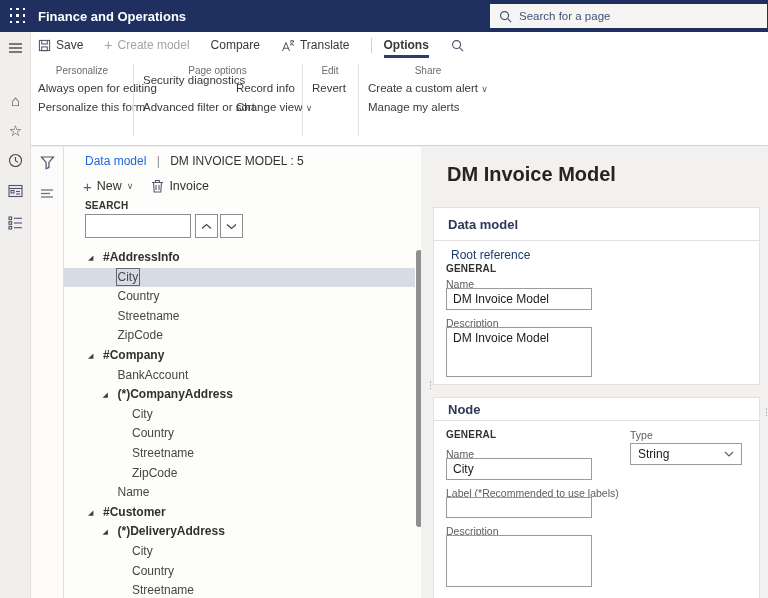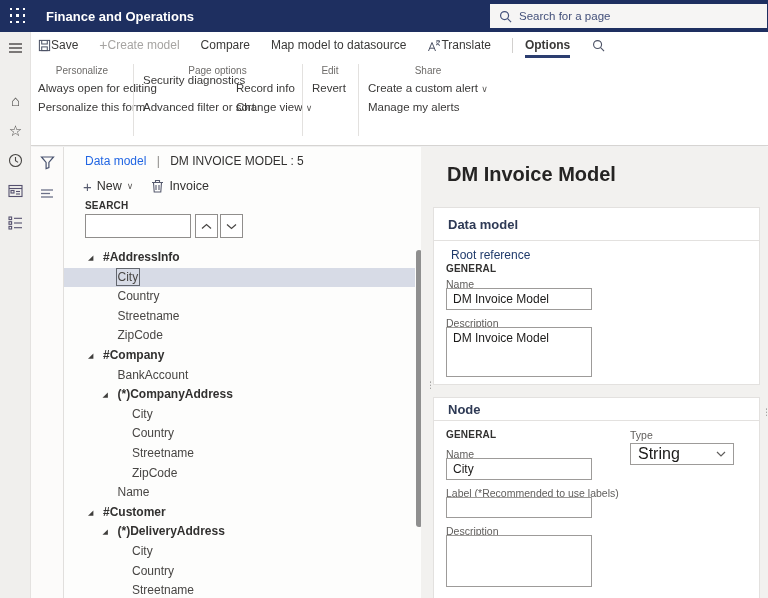--- a/index.html
+++ b/index.html
@@ -5,32 +5,32 @@
   * { margin:0; padding:0; box-sizing:border-box; }
   html,body { width:768px; height:598px; overflow:hidden; background:#fff;
               font-family:"Liberation Sans", sans-serif; }
   #screen { position:relative; width:768px; height:598px; overflow:hidden; background:#fff; }
 
   
   #topbar { position:absolute; left:0; top:0; width:768px; height:32px; background:#1e2f60; }
   .waffle { position:absolute; left:10px; top:8px; width:16px; height:16px;
             display:grid; grid-template-columns:repeat(3,1fr); grid-template-rows:repeat(3,1fr); gap:3px; }
   .waffle i { background:#fff; width:2.4px; height:2.4px; display:block; }
-  .app-title { position:absolute; left:38px; top:9px; color:#fff; font-size:13px; font-weight:bold;margin-left:8px; }
+  .app-title { position:absolute; left:38px; top:9px; color:#fff; font-size:13px; font-weight:bold; }
   .nav-search { position:absolute; left:490px; top:4px; width:277px; height:24px; background:#f6f5f4;
                 display:flex; align-items:center; padding-left:9px; }
   .nav-search svg { flex:0 0 auto; }
   .nav-search input { border:none; outline:none; background:transparent; font-size:11.5px;
                       color:#43507a; margin-left:7px; width:220px; font-family:inherit; }
   .nav-search input::placeholder { color:#43507a; opacity:1; }
 
   
   #actionbar { position:absolute; left:31px; top:32px; width:737px; height:26px; background:#fff;
                display:flex; align-items:center; padding-left:7px; font-size:12px; color:#3a3938; }
-  .ab-item { display:flex; align-items:center; margin-right:21px; height:26px; cursor:default; white-space:nowrap; }
+  .ab-item { display:flex; align-items:center; gap:5px; margin-right:21px; height:26px; cursor:default; white-space:nowrap; }
   .ab-item.disabled { color:#a6a4a2; }
   .ab-item .plus { font-size:14px; line-height:12px; }
   .ab-sep { width:1px; height:15px; background:#d2d0ce; margin-right:12px; }
   .ab-item.active { font-weight:bold; border-bottom:3px solid #2c3e70; padding-top:3px; margin-right:14px; }
   .icon-line { color:#4c5265; }
 
   
   #ribbon { position:absolute; left:31px; top:58px; width:737px; height:88px; background:#fff;
             border-bottom:1px solid #d6d4d2; box-shadow:0 2px 3px rgba(0,0,0,.07); }
   .rb-sec { position:absolute; top:0; height:88px; }
@@ -84,22 +84,22 @@
   .card-header { height:33px; border-bottom:1px solid #e3e1df; display:flex; align-items:center;
                  padding-left:14px; font-size:13px; font-weight:bold; color:#2e3a55; cursor:default; }
   #card-node .card-header { height:23px; }
   .root-ref { position:absolute; left:17px; top:40px; font-size:12px; color:#1f3a6b; cursor:default; }
   .general { position:absolute; font-size:10px; font-weight:bold; color:#323130; letter-spacing:.2px; }
   .f-label { position:absolute; font-size:10.5px; color:#605e5c; }
   .f-input { position:absolute; width:146px; height:22px; border:1px solid #9d9b99; background:#fff;
              font-size:12px; padding:0 6px; color:#1b1a19; font-family:inherit; outline:none; }
   .f-area  { position:absolute; width:146px; border:1px solid #9d9b99; background:#fff; font-size:12px;
              padding:3px 6px; color:#1b1a19; font-family:inherit; outline:none; resize:none; overflow:hidden; }
-  .f-select { position:absolute; width:104px; height:22px; border:1px solid #9d9b99; background:#fff;
-              font-size:16px; color:#1b1a19; display:flex; align-items:center; justify-content:space-between;
+  .f-select { position:absolute; width:112px; height:22px; border:1px solid #9d9b99; background:#fff;
+              font-size:12px; color:#1b1a19; display:flex; align-items:center; justify-content:space-between;
               padding:0 7px; cursor:default; }
   .splitter-dots { position:absolute; width:4px; color:#8a8886; font-size:9px; line-height:4px; letter-spacing:0; }
 </style>
 </head>
 <body>
 
 <div id="screen">
 
   <div id="topbar">
     <div class="waffle">
@@ -131,23 +131,20 @@
           <rect x="4" y="8.5" width="6" height="4"></rect>
       </svg>
       <span>Save</span>
     </div>
     <div class="ab-item disabled">
       <span class="plus">+</span>
       <span>Create model</span>
     </div>
     <div class="ab-item">
       <span>Compare</span>
-    </div>
-    <div class="ab-item">
-      <span>Map model to datasource</span>
     </div>
     <div class="ab-item">
       <svg class="icon-line" width="14" height="13" viewBox="0 0 14 13" fill="none" stroke="currentColor" stroke-width="1">
         <path d="M1.5 12 5 3.5 8.5 12 M2.8 9.2h4.4"></path>
           <path d="M9 2h4 M11 1v1 M12.6 2c-.5 2-2 3.4-3.6 4 M9.6 3.4c.6 1.5 2 2.6 3.4 3"></path>
       </svg>
       <span>Translate</span>
     </div>
     <div class="ab-sep"></div>
     <div class="ab-item active">

